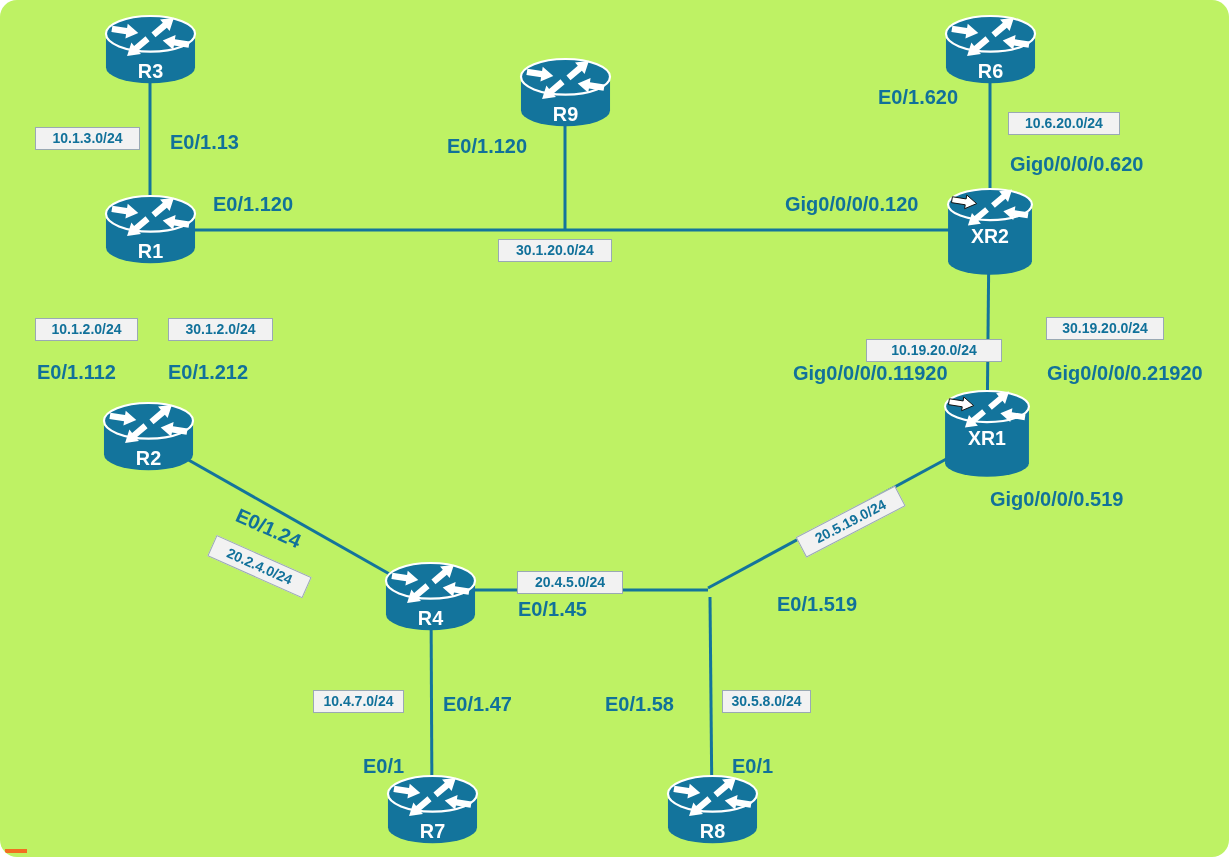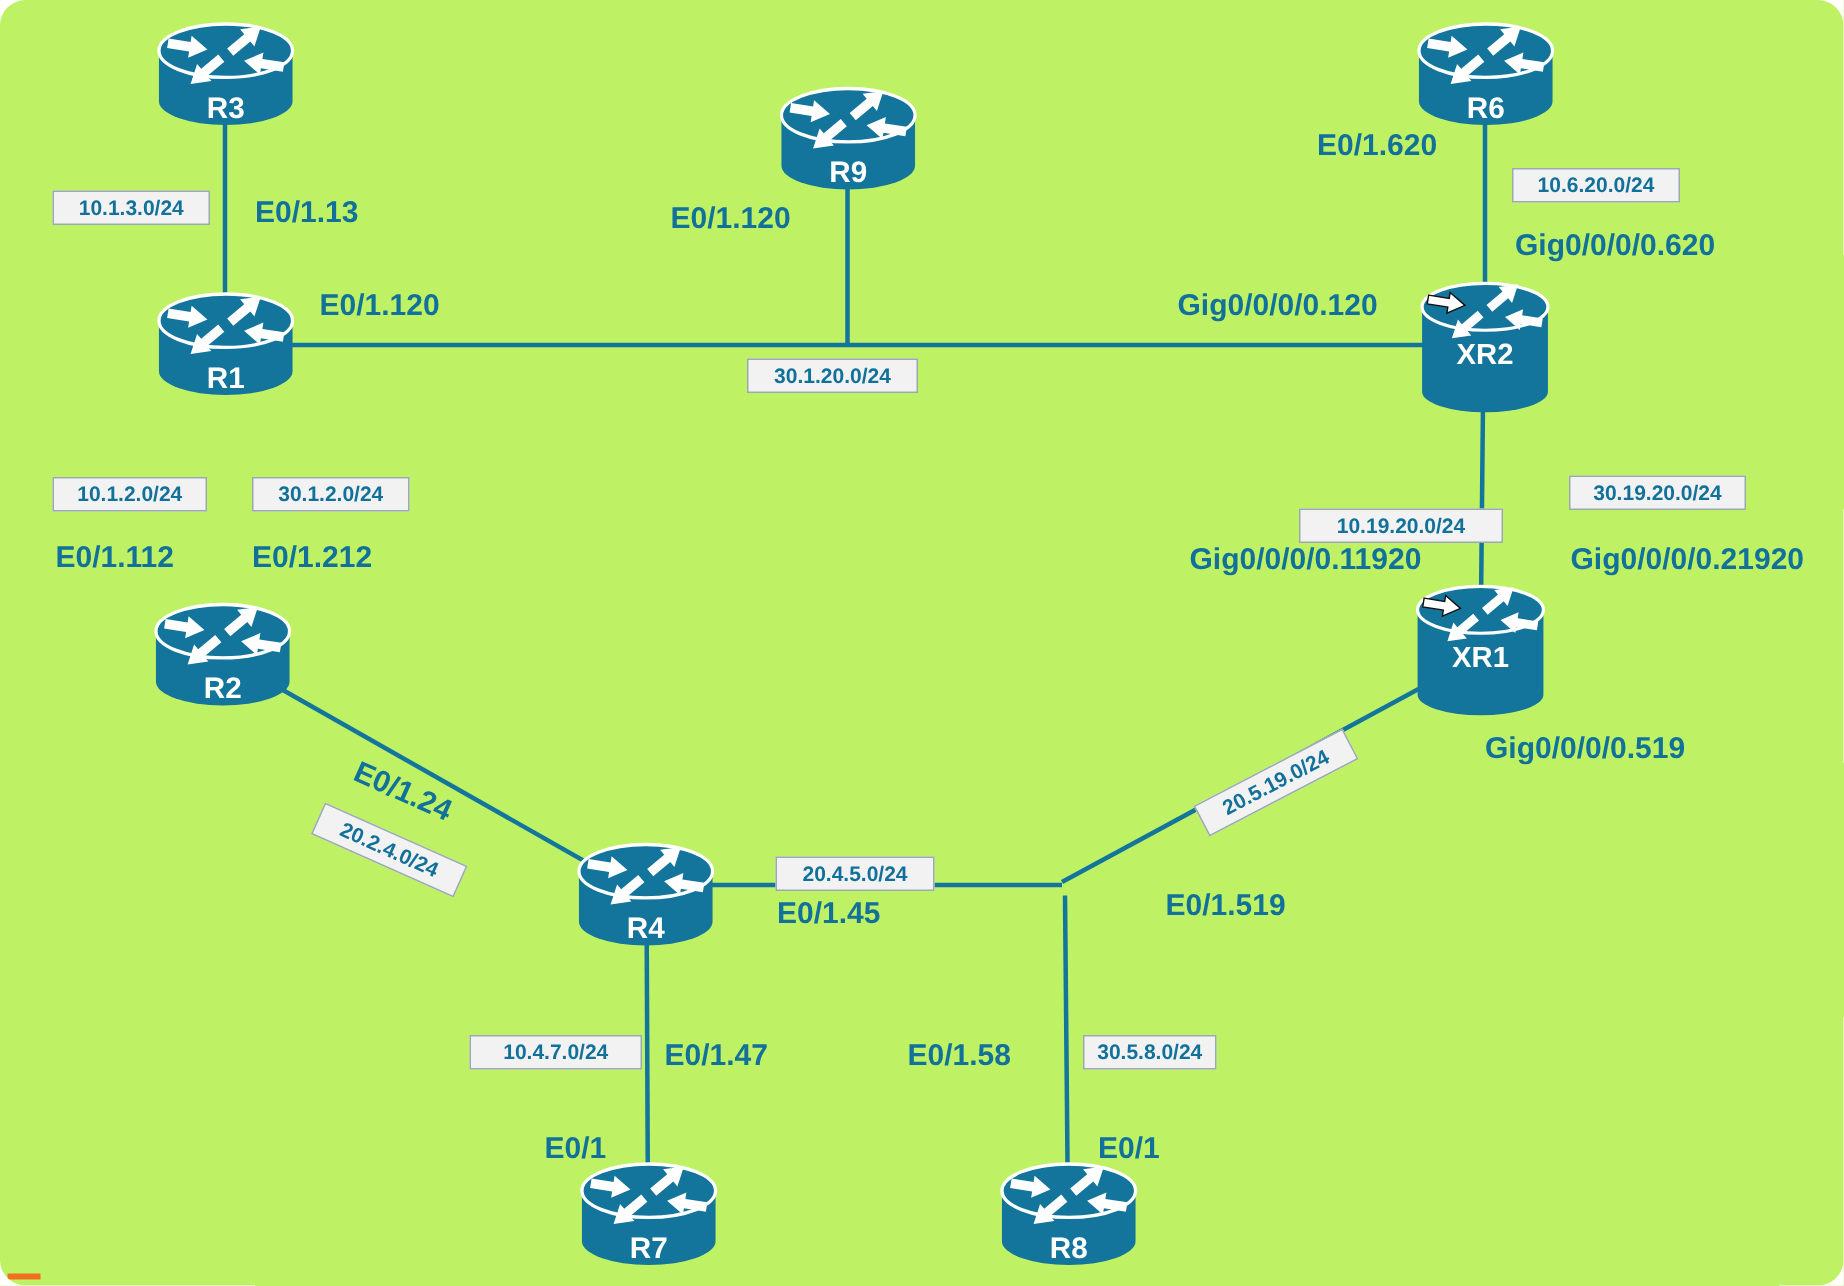--- a/index.html
+++ b/index.html
@@ -169,16 +169,16 @@
     <div class="subnet" style="left: 35px; top: 127px; width: 105px; background: rgb(242, 242, 242); border-color: rgb(154, 169, 180); color: rgb(17, 113, 154);">10.1.3.0/24</div>
     <div class="subnet" style="left: 498px; top: 239px; width: 114px; background: rgb(242, 242, 242); border-color: rgb(154, 169, 180); color: rgb(17, 113, 154);">30.1.20.0/24</div>
     <div class="subnet" style="left: 1008px; top: 112px; width: 112px; background: rgb(242, 242, 242); border-color: rgb(154, 169, 180); color: rgb(17, 113, 154);">10.6.20.0/24</div>
     <div class="subnet" style="left: 35px; top: 318px; width: 103px; background: rgb(242, 242, 242); border-color: rgb(154, 169, 180); color: rgb(17, 113, 154);">10.1.2.0/24</div>
     <div class="subnet" style="left: 168px; top: 318px; width: 105px; background: rgb(242, 242, 242); border-color: rgb(154, 169, 180); color: rgb(17, 113, 154);">30.1.2.0/24</div>
     <div class="subnet" style="left: 866px; top: 319px; width: 136px; background: rgb(242, 242, 242); border-color: rgb(154, 169, 180); color: rgb(17, 113, 154); margin-top: 20px;">10.19.20.0/24</div>
     <div class="subnet" style="left: 1008px; top: 317px; width: 118px; background: rgb(242, 242, 242); border-color: rgb(154, 169, 180); color: rgb(17, 113, 154); margin-left: 38px;">30.19.20.0/24</div>
     <div class="subnet" style="left: 212px; top: 534px; width: 104px; background: rgb(242, 242, 242); border-color: rgb(154, 169, 180); color: rgb(17, 113, 154); transform-origin: left center; transform: rotate(24deg);">20.2.4.0/24</div>
     <div class="subnet" style="left: 517px; top: 571px; width: 106px; background: rgb(242, 242, 242); border-color: rgb(154, 169, 180); color: rgb(17, 113, 154);">20.4.5.0/24</div>
     <div class="subnet" style="left: 801px; top: 536px; width: 112px; background: rgb(242, 242, 242); border-color: rgb(154, 169, 180); color: rgb(17, 113, 154); transform-origin: left center; transform: rotate(-27.5deg);">20.5.19.0/24</div>
-    <div class="subnet" style="left: 313px; top: 690px; width: 115px; background: rgb(242, 242, 242); border-color: rgb(154, 169, 180); color: rgb(17, 113, 154);">10.4.7.0/24</div>
+    <div class="subnet" style="left: 313px; top: 690px; width: 91px; background: rgb(242, 242, 242); border-color: rgb(154, 169, 180); color: rgb(17, 113, 154);">10.4.7.0/24</div>
     <div class="subnet" style="left: 722px; top: 690px; width: 89px; background: rgb(242, 242, 242); border-color: rgb(154, 169, 180); color: rgb(17, 113, 154);">30.5.8.0/24</div>
     <div class="accent-mark" style="left: 5px; top: 849px; width: 22px; height: 4px; background: rgb(242, 111, 33);"></div>
   </div>
 
 </body></html>

